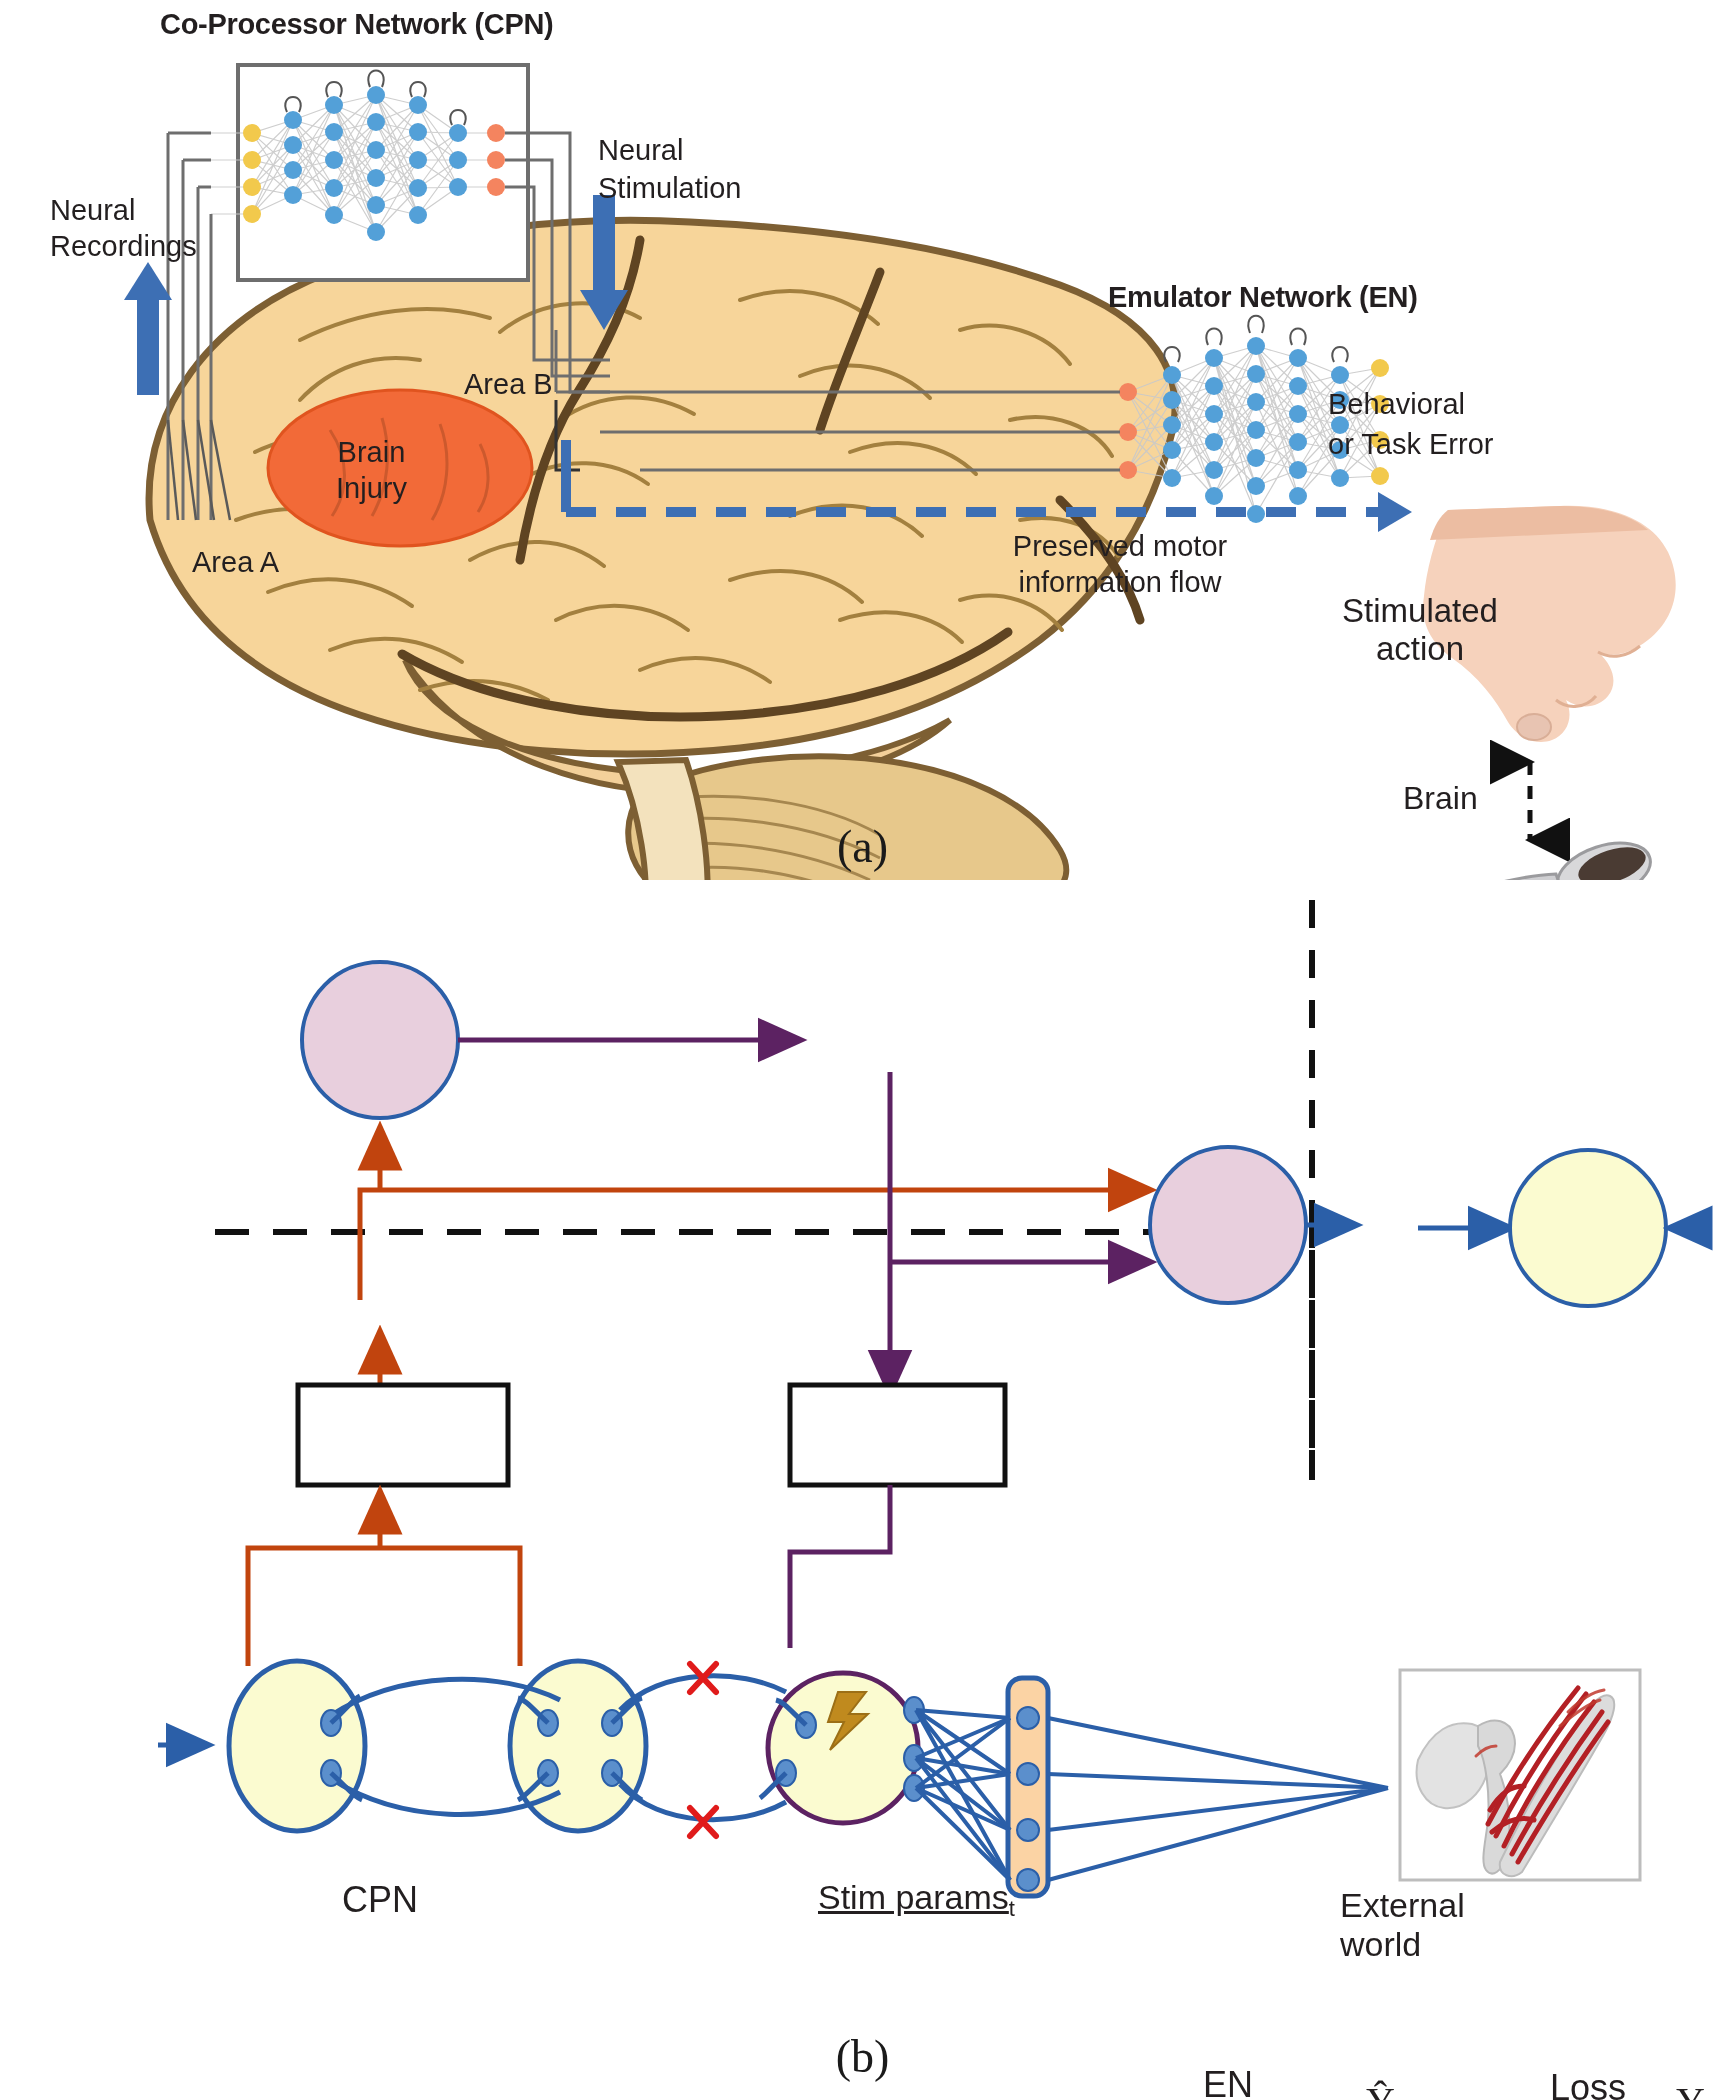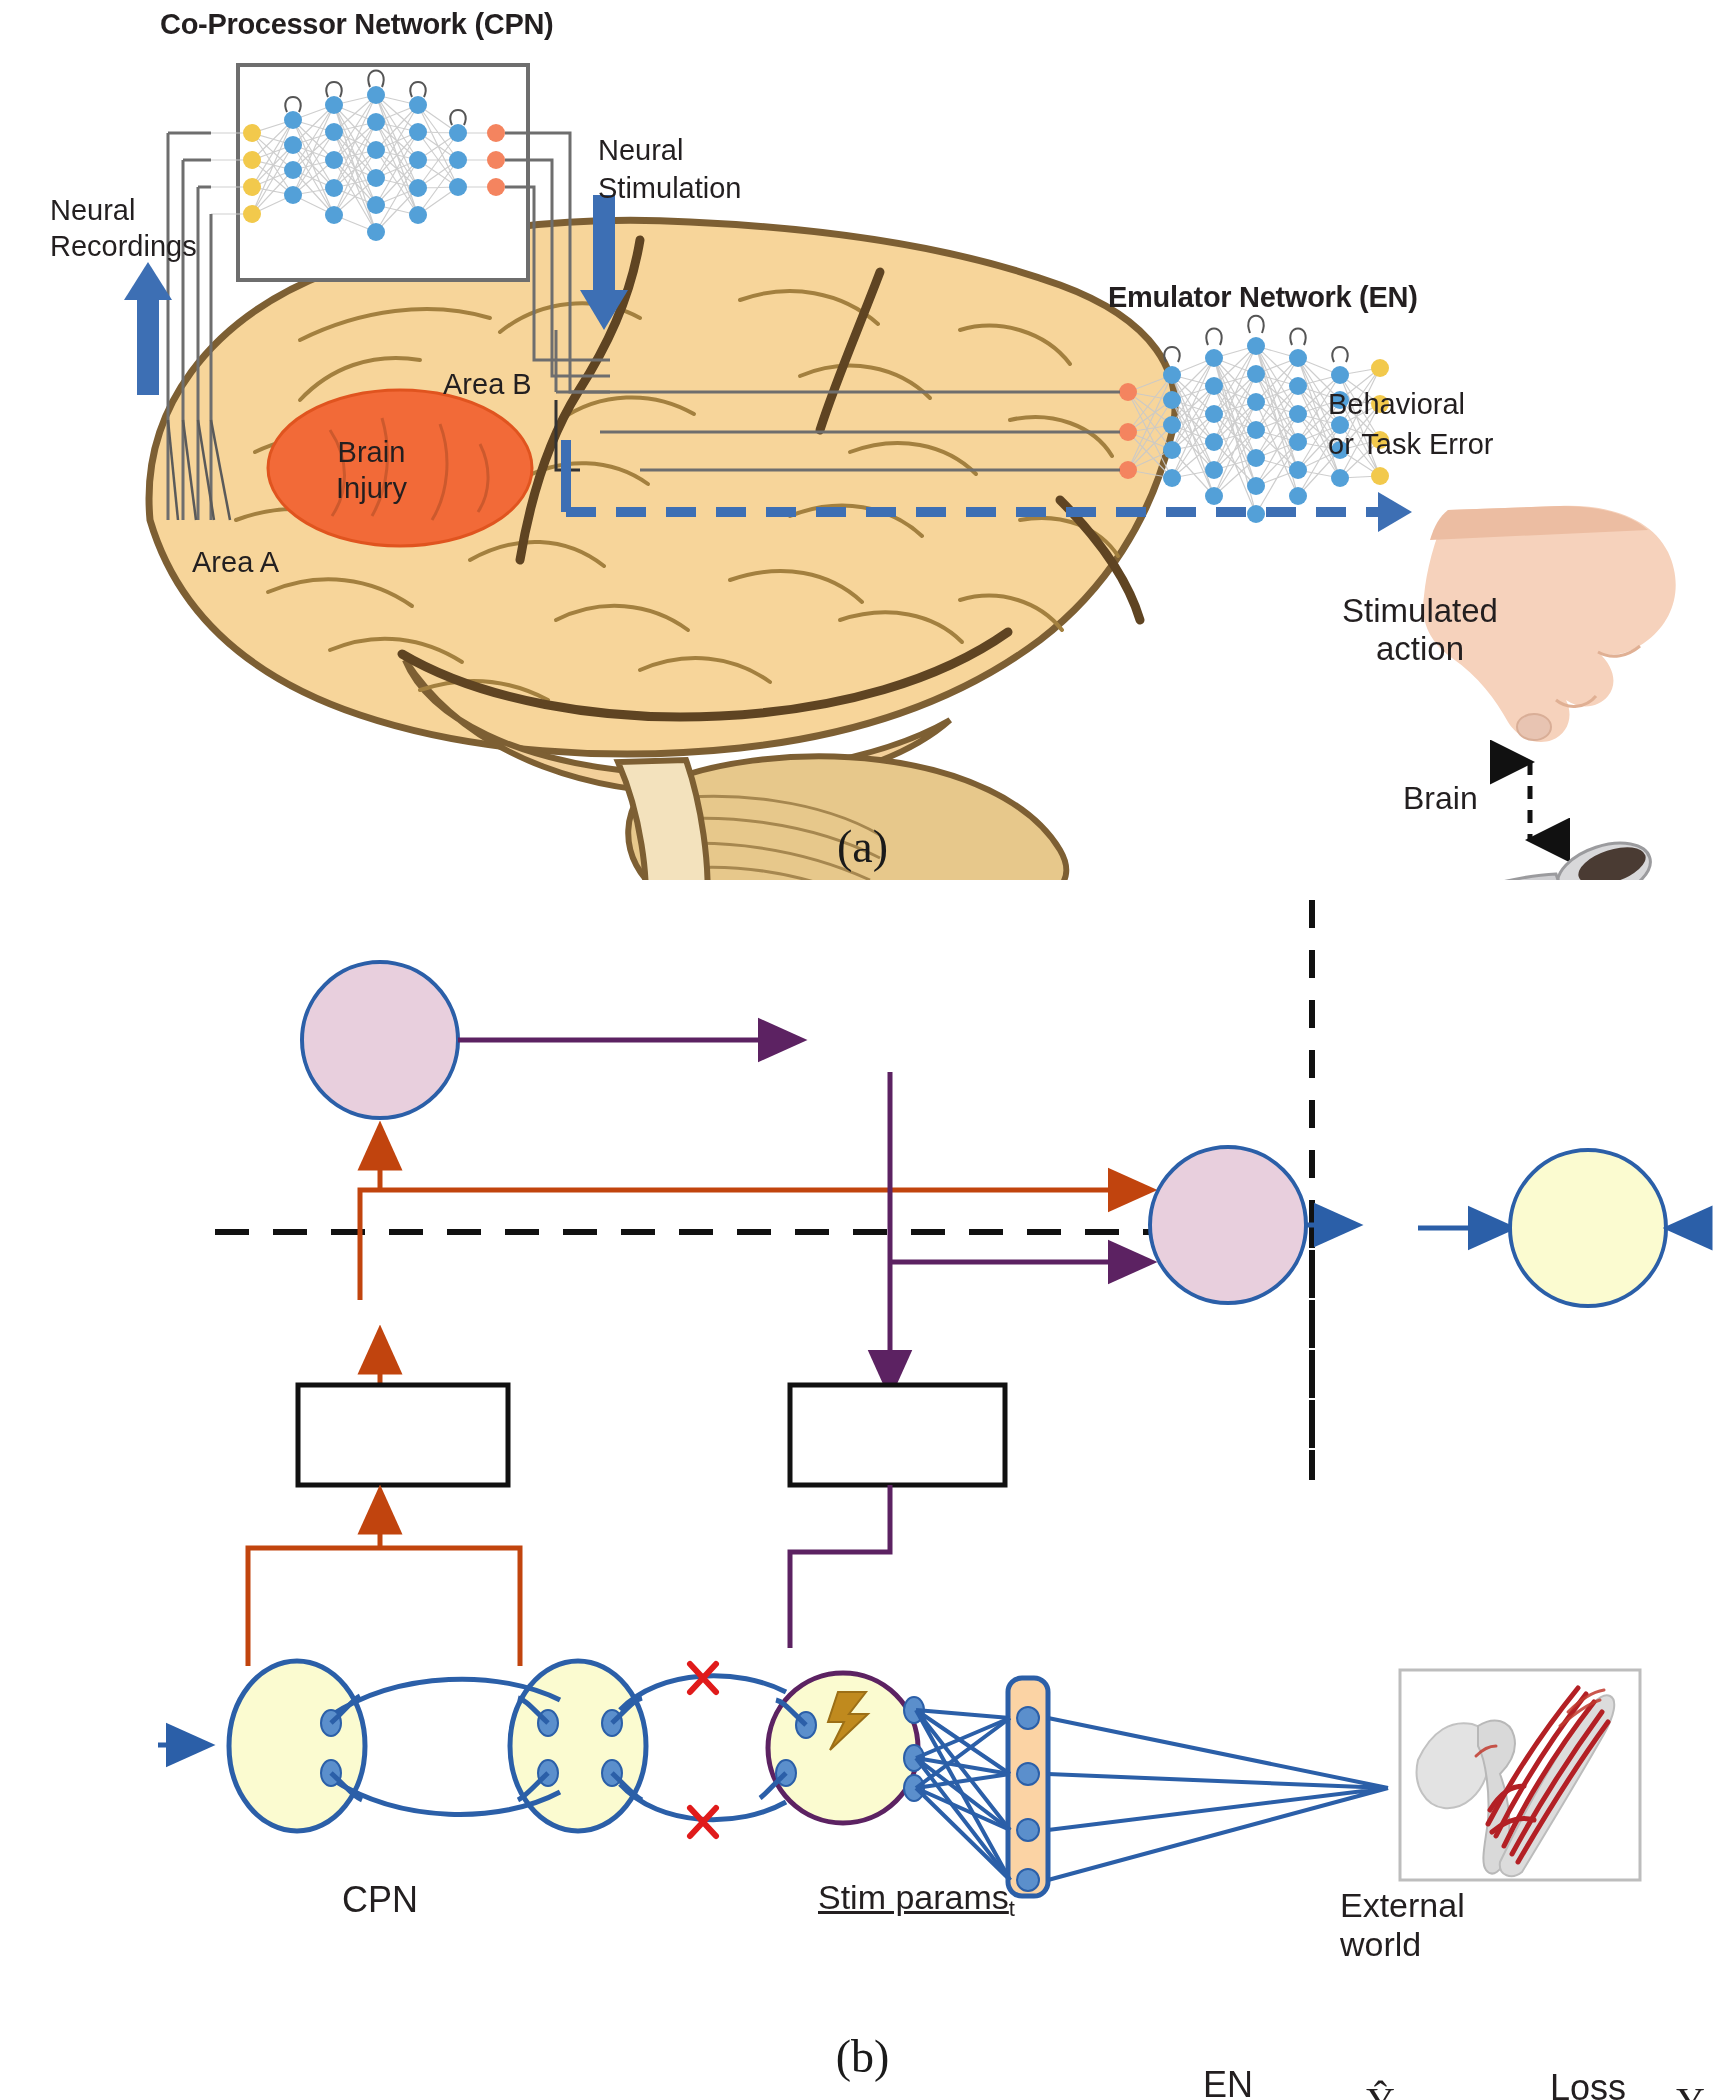--- a/index.html
+++ b/index.html
@@ -345,34 +345,38 @@
   <div class="lbl" style="left:50px;top:192px;font-size:29px;line-height:36px;">
     <div>Neural</div>
     <div>Recordings</div>
   </div>
 
   <div class="lbl" style="left:598px;top:131px;font-size:29px;line-height:38px;">
     <div>Neural</div>
     <div>Stimulation</div>
   </div>
 
-  <div class="lbl" style="left:443px;top:368px;font-size:29px;">Area B</div>
+  <div class="lbl" style="left:464px;top:368px;font-size:29px;">Area B</div>
 
   <div class="lbl" style="left:192px;top:546px;font-size:29px;">Area A</div>
 
   <div class="lbl" style="left:336px;top:434px;font-size:29px;line-height:36px;text-align:center;">
     <div>Brain</div>
     <div>Injury</div>
   </div>
 
   <div class="lbl" style="left:1328px;top:384px;font-size:29px;line-height:40px;">
     <div>Behavioral</div>
     <div>or Task Error</div>
   </div>
 
+  <div class="lbl" style="left:1120px;top:528px;font-size:29px;line-height:36px;text-align:center;transform:translateX(-50%);">
+    <div>Preserved motor</div>
+    <div>information flow</div>
+  </div>
 
   <div class="lbl" style="left:1420px;top:592px;font-size:33px;line-height:38px;text-align:center;transform:translateX(-50%);">
     <div>Stimulated</div>
     <div>action</div>
   </div>
 
   <div class="lbl" style="left:1403px;top:780px;font-size:32px;">Brain</div>
 </div>
 
 <div class="cap" style="top:820px;">(a)</div>

